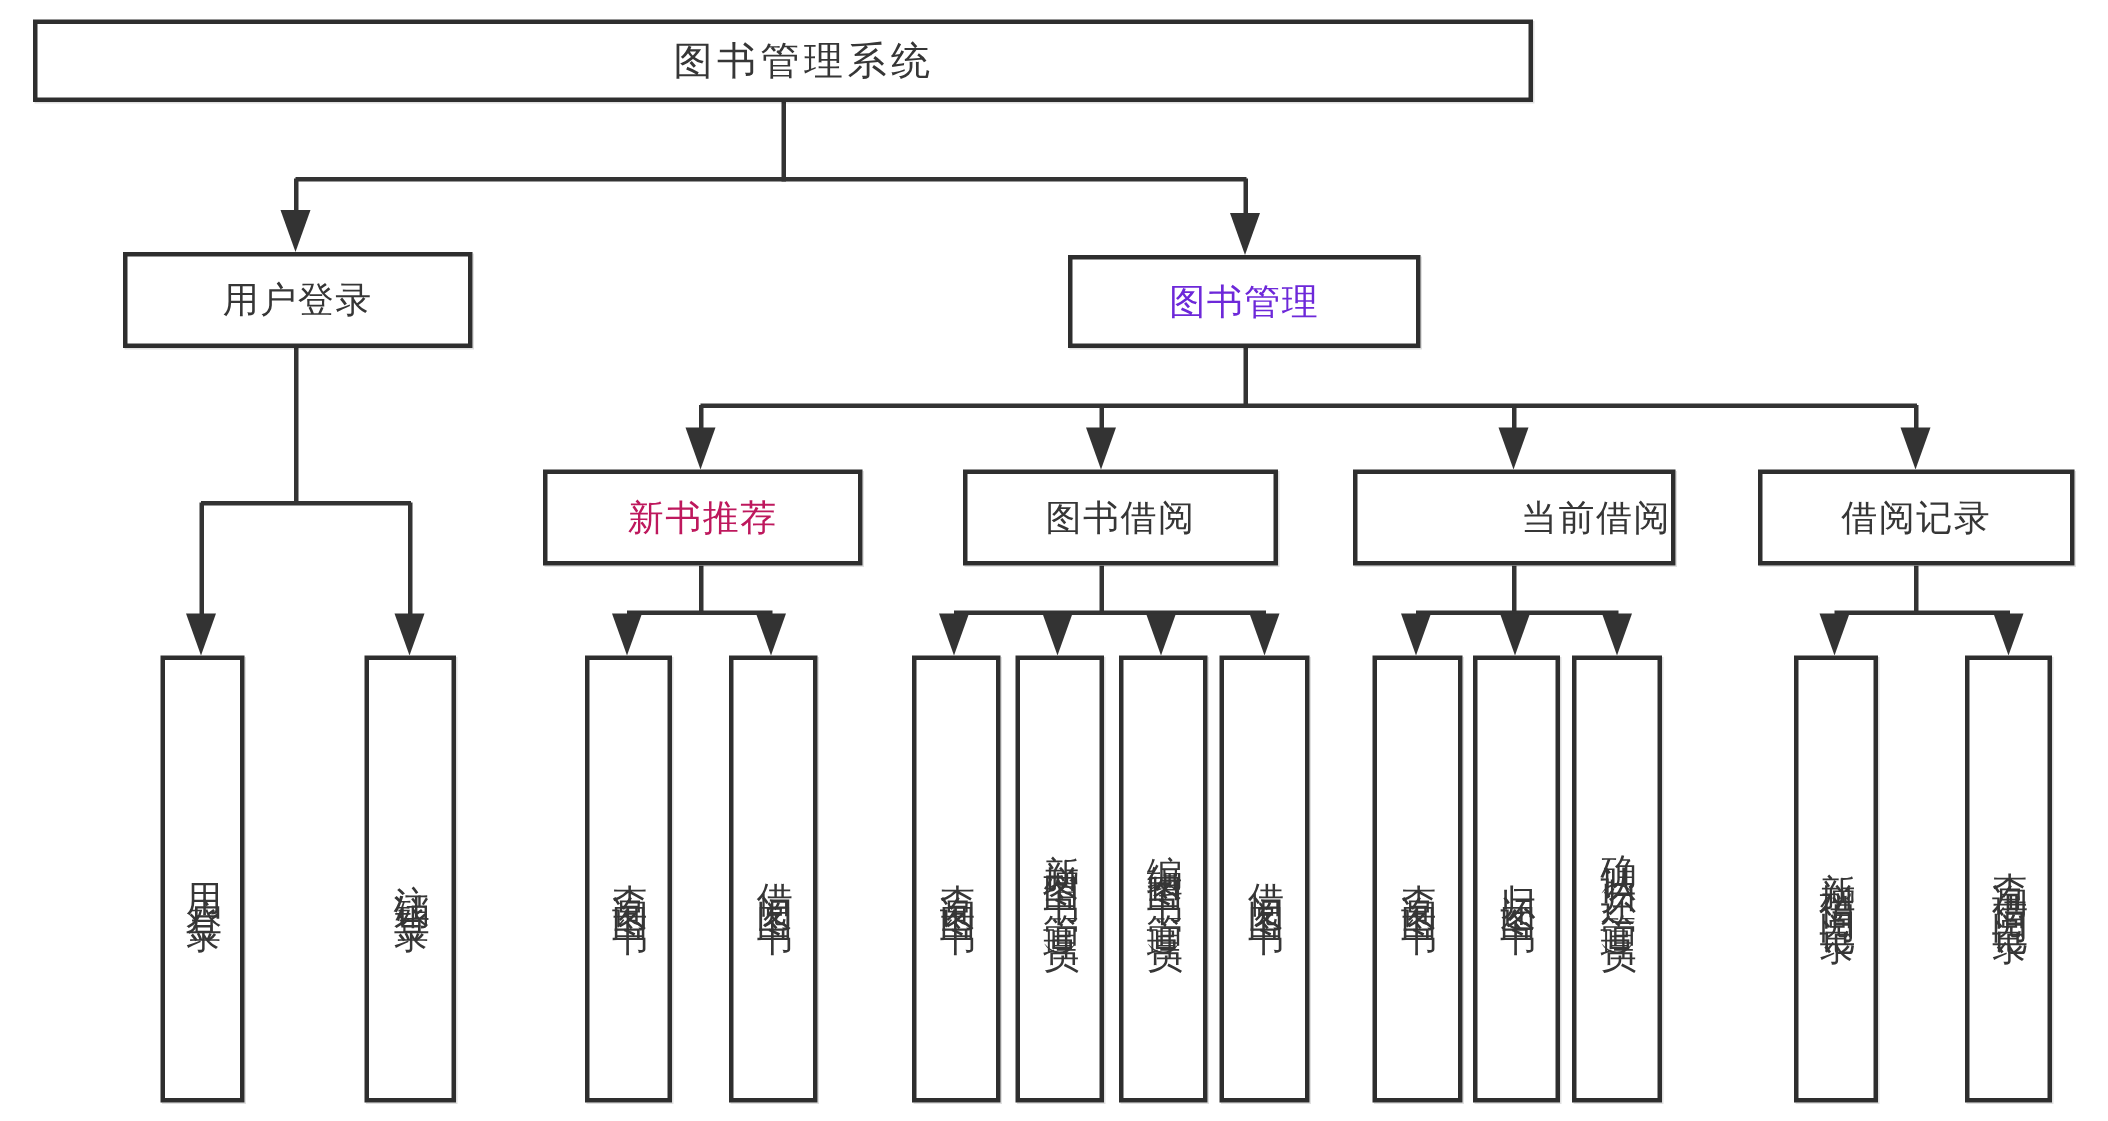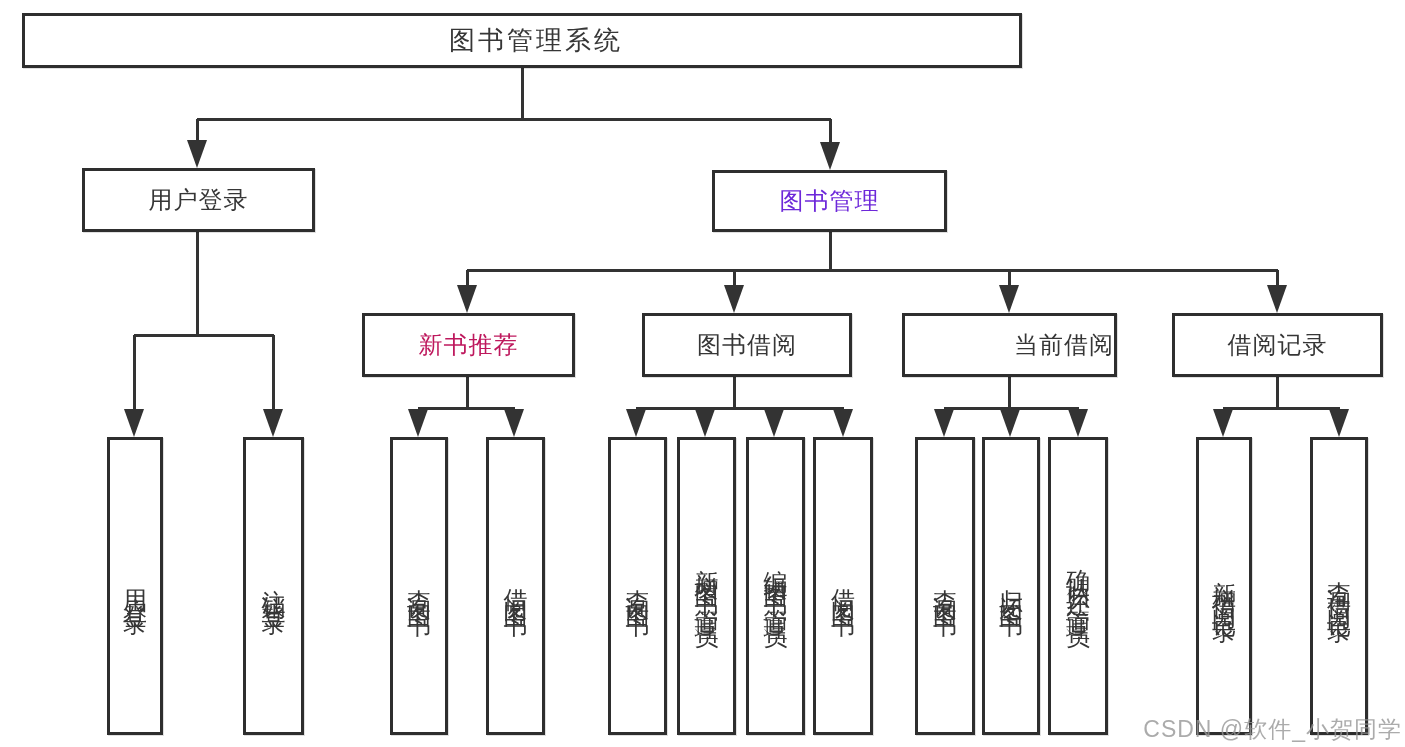--- a/index.html
+++ b/index.html
@@ -51,21 +51,20 @@
     letter-spacing: 1px;
     color: rgba(150,150,150,0.8);
     white-space: nowrap;
     z-index: 10;
   }
 </style>
 </head>
 <body>
 
 <div id="canvas">
-  <div id="watermark">CSDN @软件_小贺同学</div>
 <div class="line" style="left: 520.5px; top: 68px; width: 3px; height: 53px; background: rgb(51, 51, 51);"></div>
     <div class="line" style="left: 197px; top: 117.5px; width: 634px; height: 3px; background: rgb(51, 51, 51);"></div>
     <div class="line" style="left: 195.5px; top: 119px; width: 3px; height: 25px; background: rgb(51, 51, 51);"></div>
     <div class="line" style="left: 828.5px; top: 119px; width: 3px; height: 25px; background: rgb(51, 51, 51);"></div>
     <div class="line" style="left: 195.5px; top: 232px; width: 3px; height: 104px; background: rgb(51, 51, 51);"></div>
     <div class="line" style="left: 134px; top: 333.5px; width: 140px; height: 3px; background: rgb(51, 51, 51);"></div>
     <div class="line" style="left: 132.5px; top: 335px; width: 3px; height: 77px; background: rgb(51, 51, 51);"></div>
     <div class="line" style="left: 271.5px; top: 335px; width: 3px; height: 77px; background: rgb(51, 51, 51);"></div>
     <div class="line" style="left: 828.5px; top: 232px; width: 3px; height: 39px; background: rgb(51, 51, 51);"></div>
     <div class="line" style="left: 467px; top: 268.5px; width: 811px; height: 3px; background: rgb(51, 51, 51);"></div>

